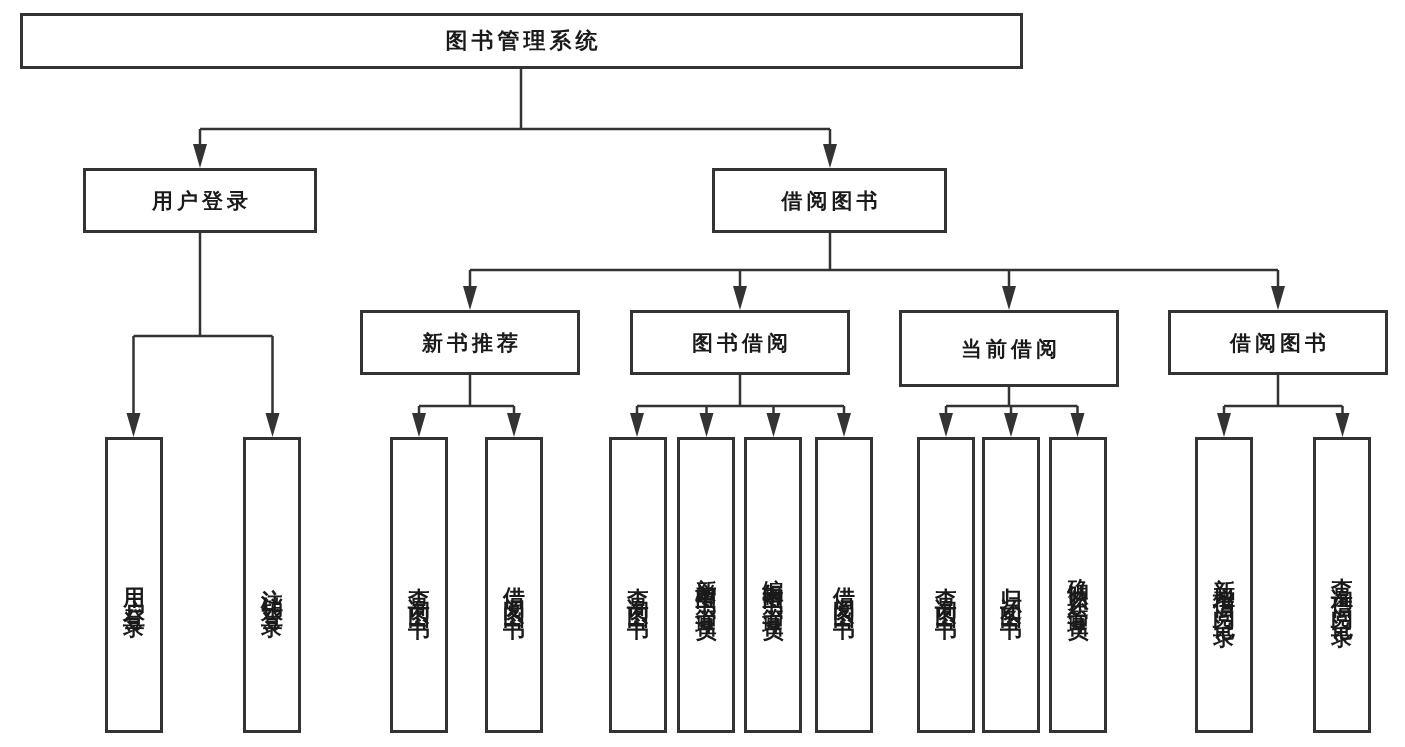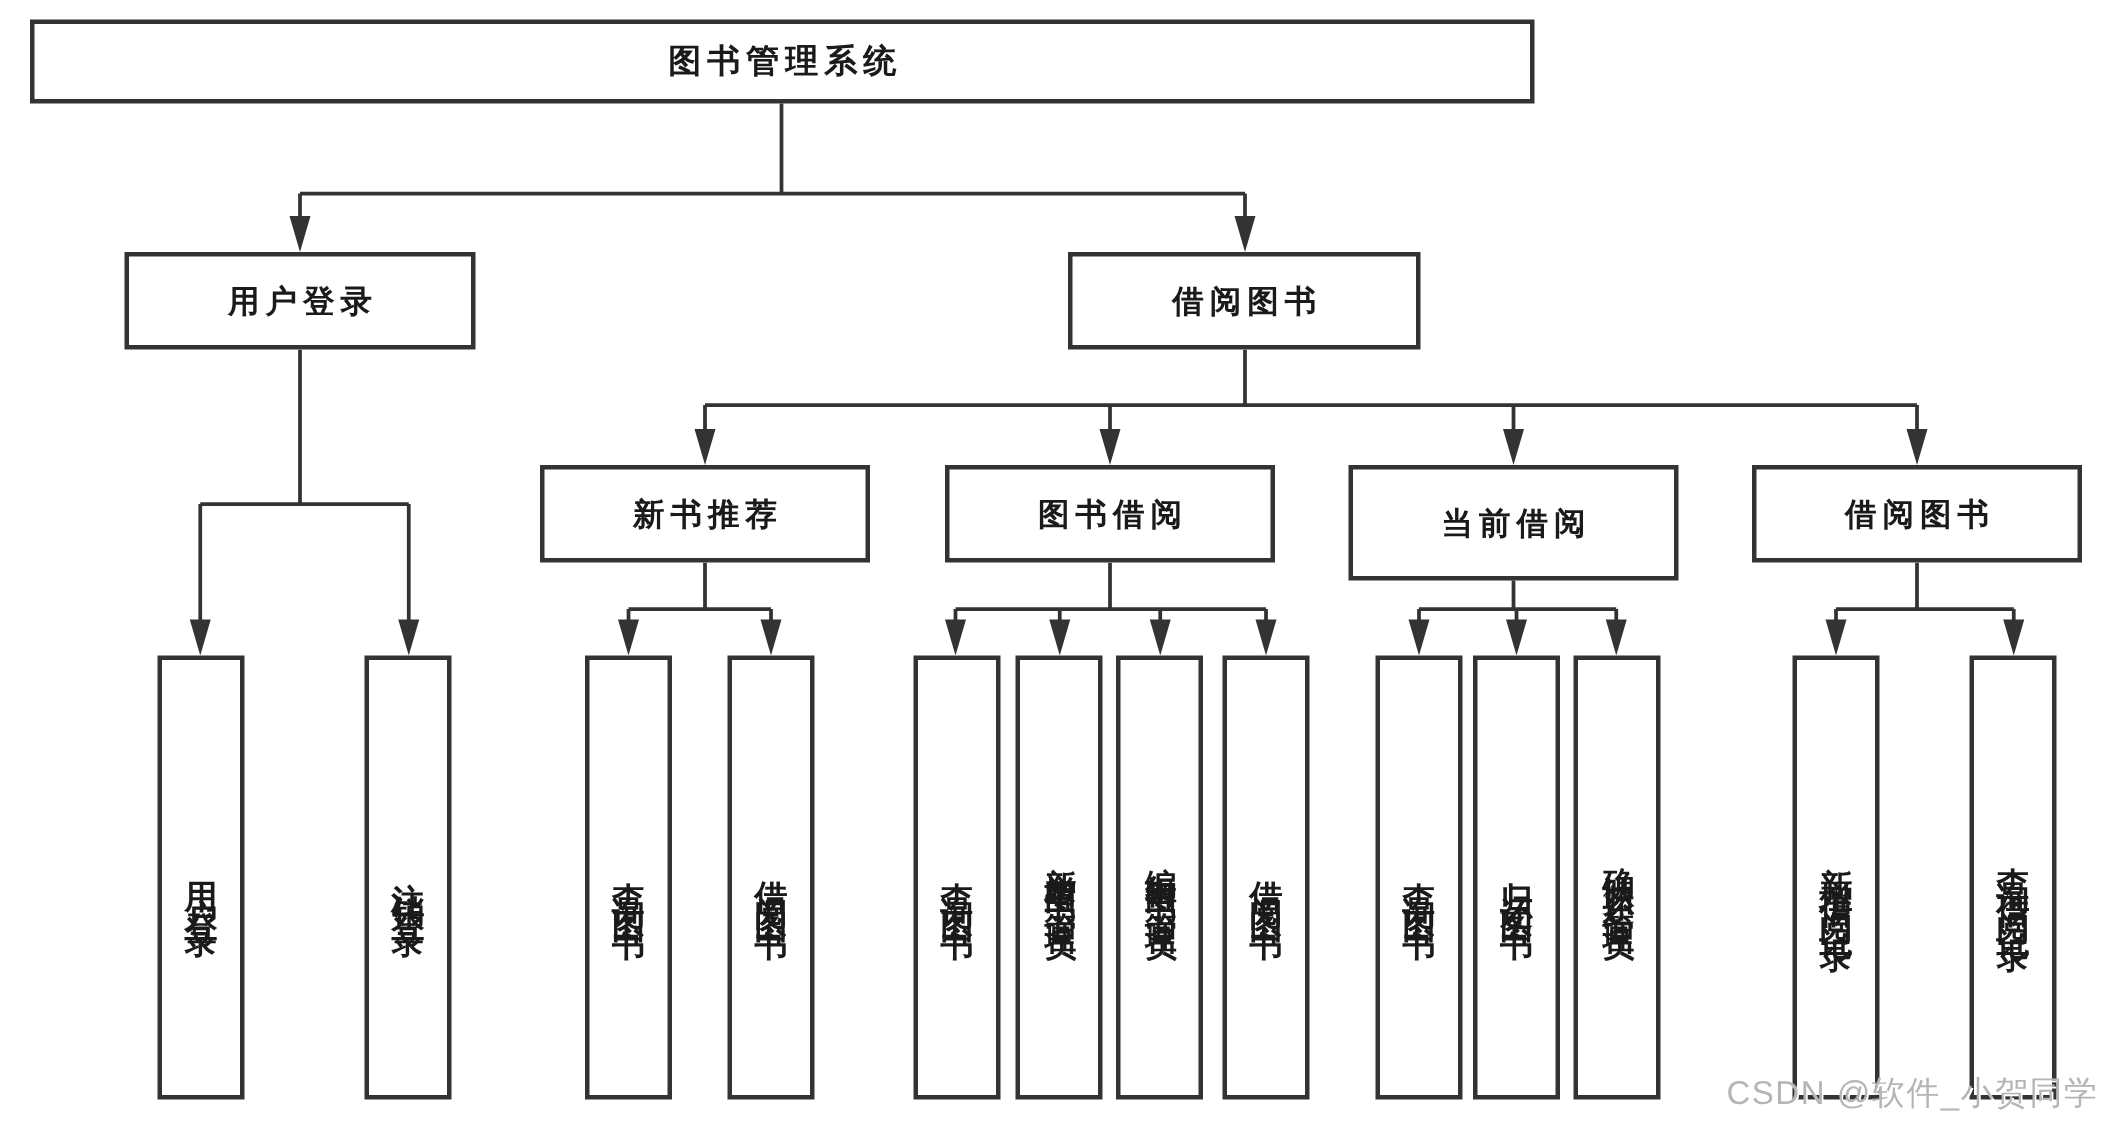--- a/index.html
+++ b/index.html
@@ -168,15 +168,14 @@
     <span class="v-label long">确认归还（管理员）</span>
   </div>
 
   <div class="box" style="left:1195px; top:437px; width:58px; height:296px;">
     <span class="v-label">新增借阅记录</span>
   </div>
   <div class="box" style="left:1313px; top:437px; width:58px; height:296px;">
     <span class="v-label">查询借阅记录</span>
   </div>
 
-  <div id="watermark">CSDN @软件_小贺同学</div>
 
 </div>
 
 </body></html>

